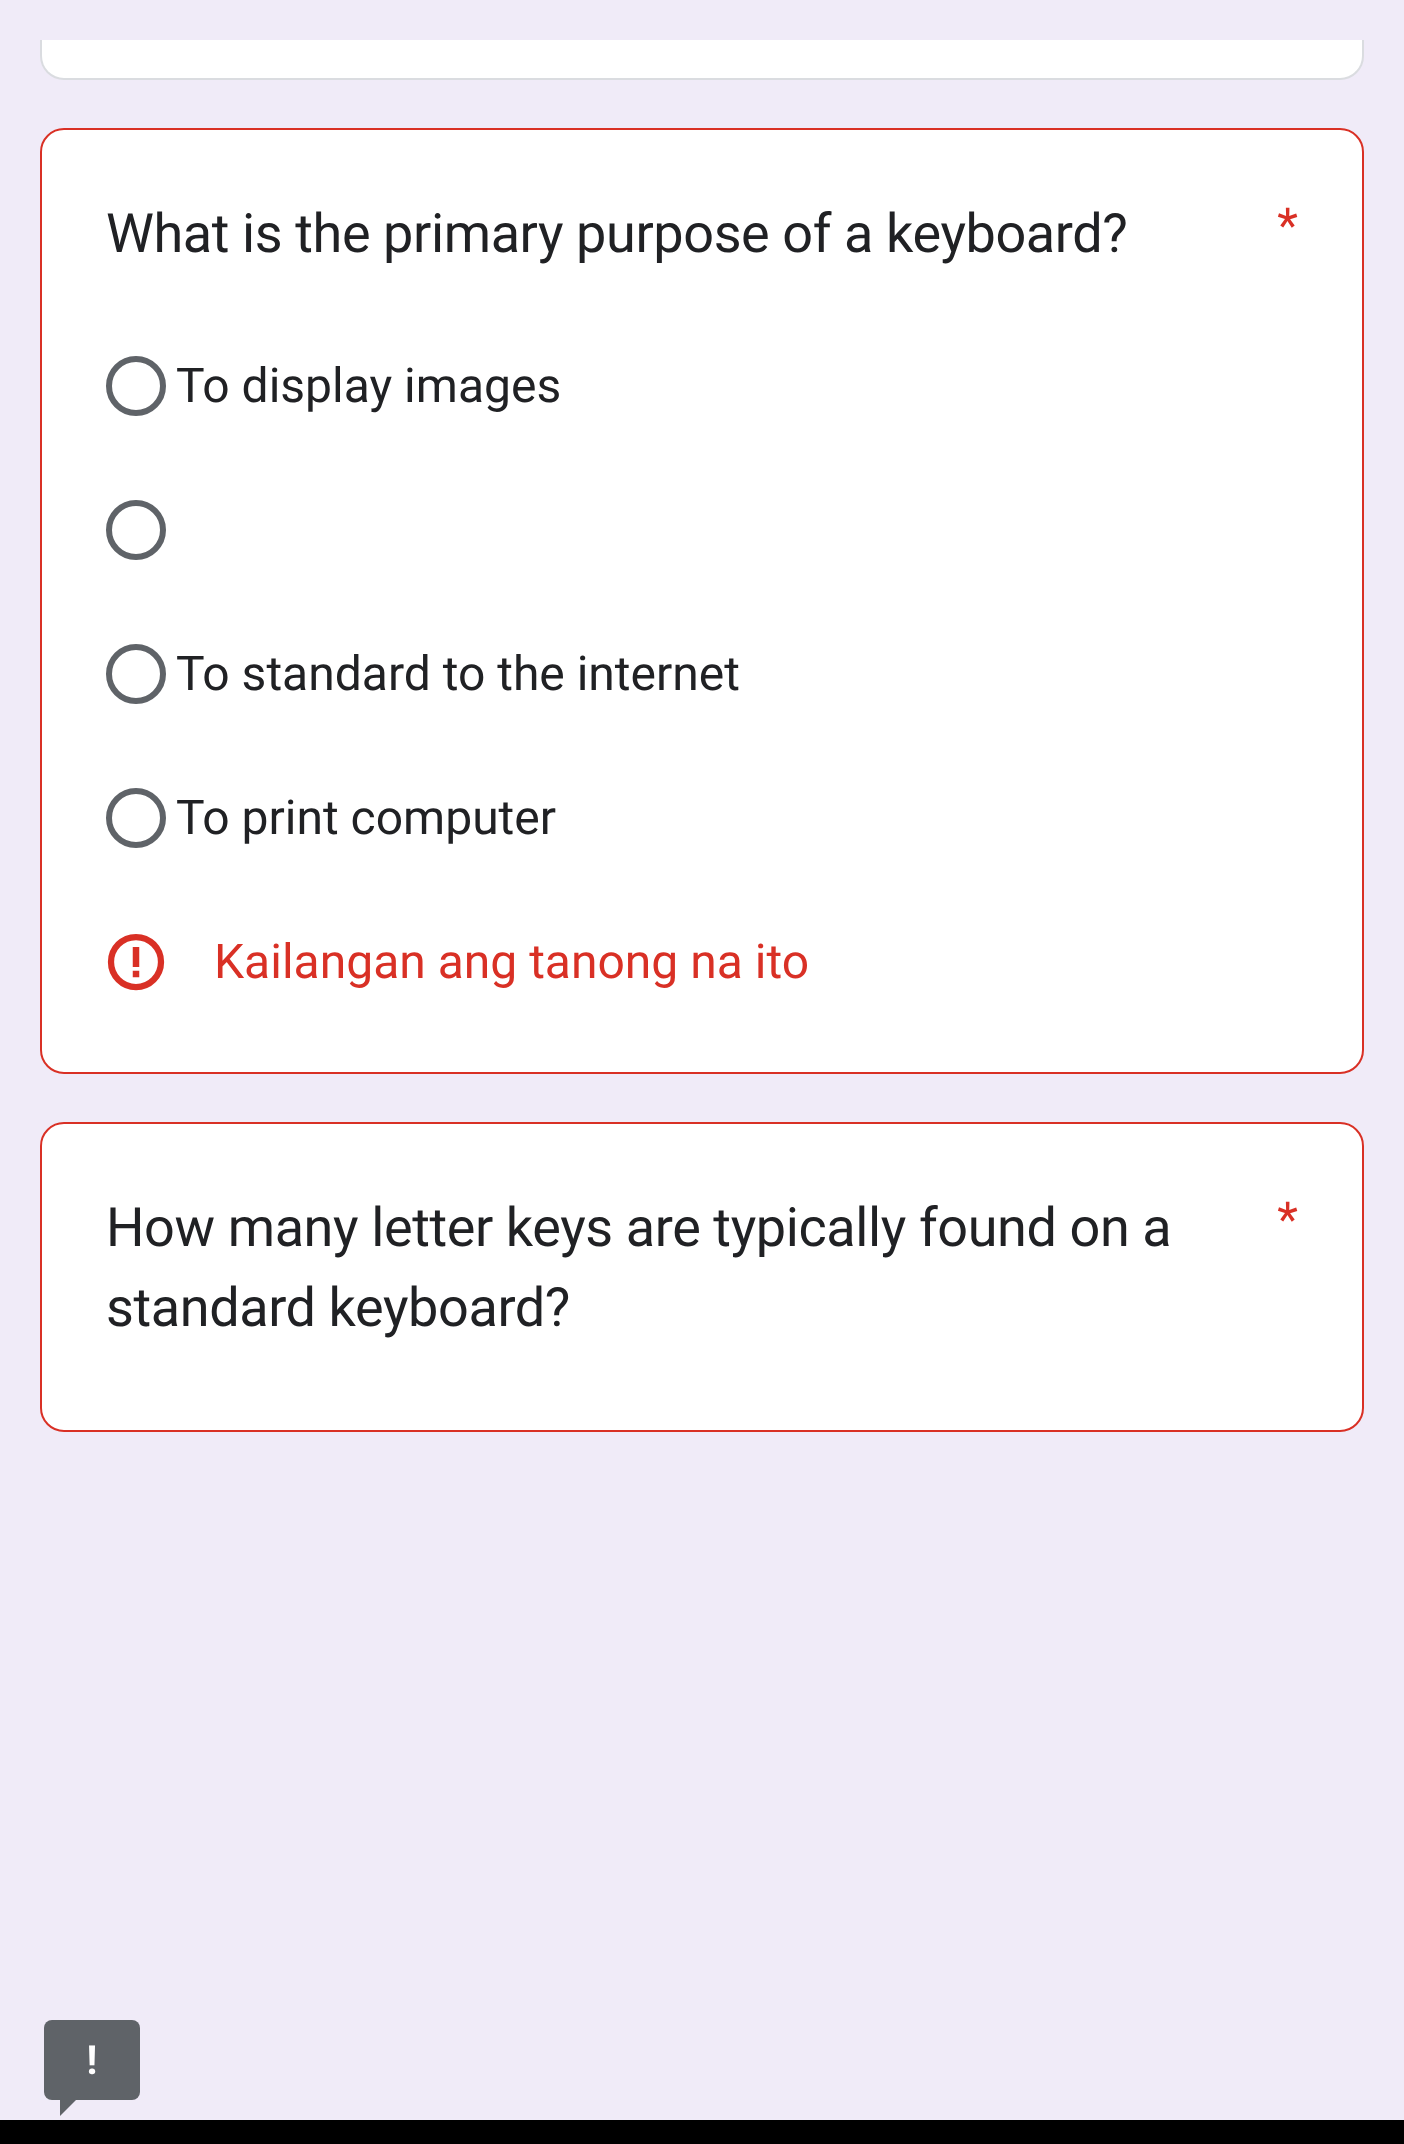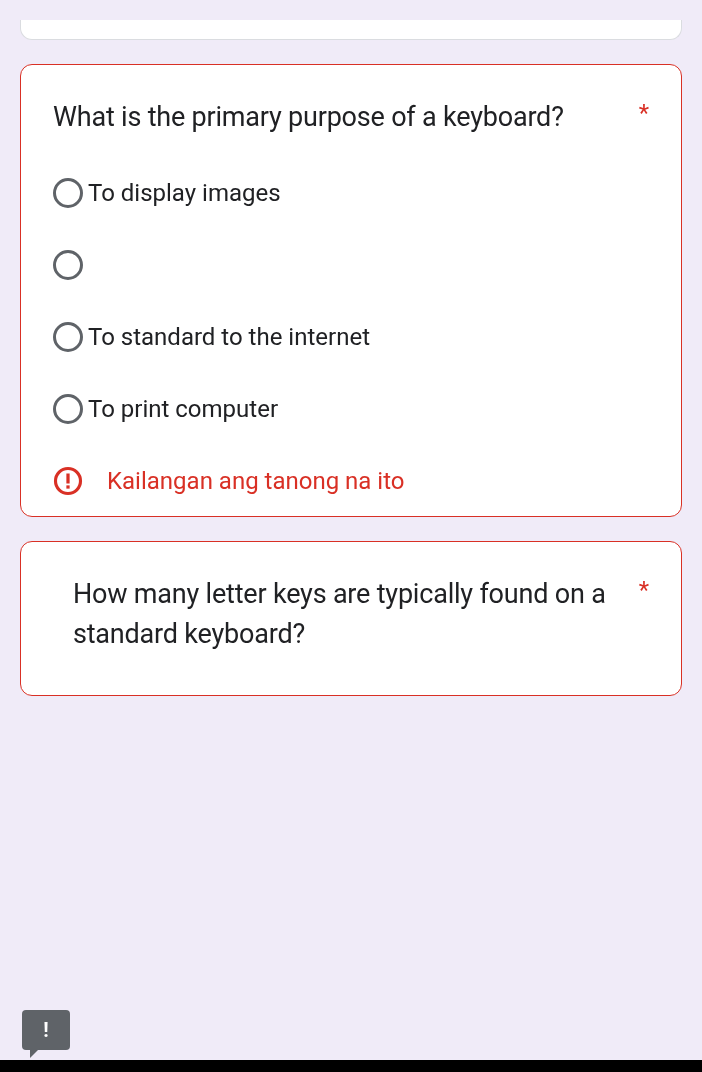--- a/index.html
+++ b/index.html
@@ -18,21 +18,21 @@
       border: 1px solid #dadce0;
       border-top: none;
       border-radius: 0 0 12px 12px;
       height: 20px;
       margin-bottom: 24px;
     }
     .question-card {
       background: white;
       border: 1px solid #d93025;
       border-radius: 12px;
-      padding: 32px 32px 20px 32px;
+      padding: 32px 32px 40px 32px;
       margin-bottom: 24px;
     }
     .question-header {
       display: flex;
       align-items: flex-start;
       gap: 16px;
       margin-bottom: 40px;
     }
     .question-text {
       font-size: 27px;
@@ -84,21 +84,21 @@
       height: 100%;
     }
     .error-text {
       color: #d93025;
       font-size: 24px;
     }
     .question-card-2 {
       background: white;
       border: 1px solid #d93025;
       border-radius: 12px;
-      padding: 32px 32px 0 52px;
+      padding: 32px 32px 0 32px;
       overflow: hidden;
       max-height: 370px;
     }
     .feedback-button {
       position: fixed;
       bottom: 22px;
       left: 22px;
       width: 48px;
       height: 40px;
       background: #5f6368;

